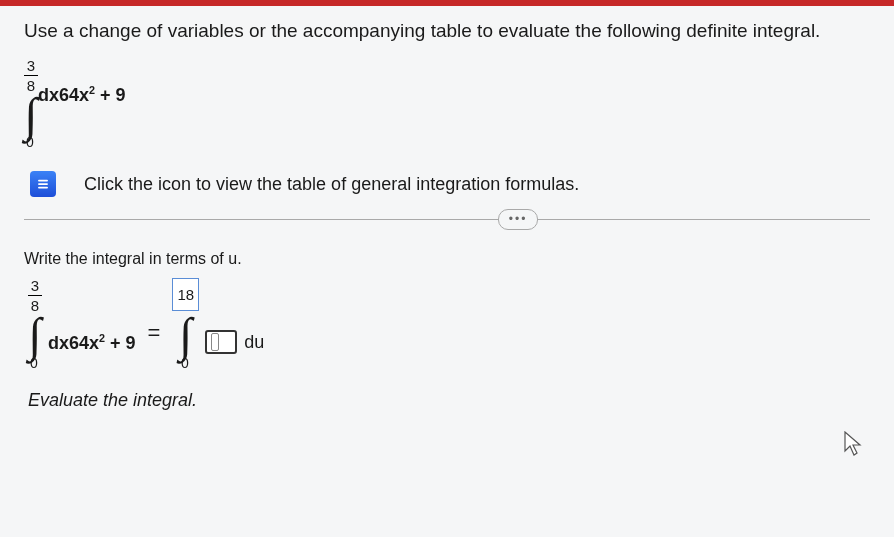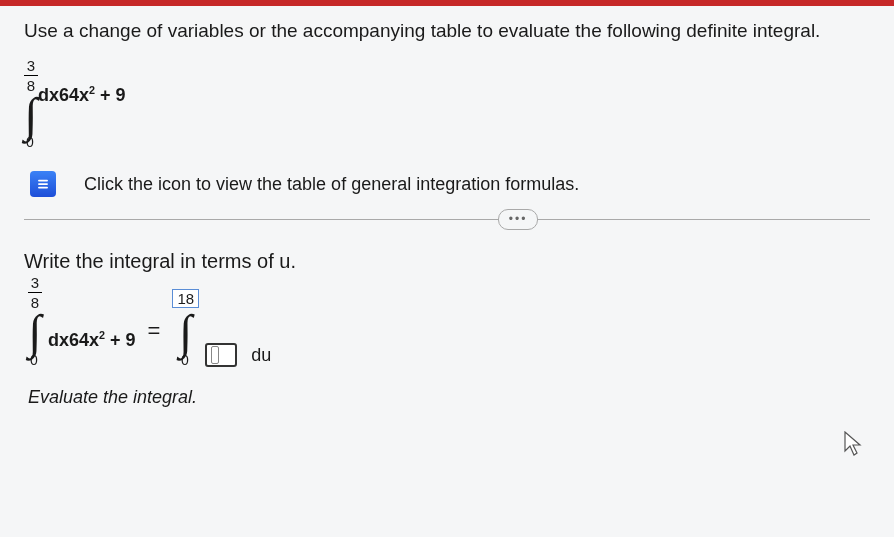--- a/index.html
+++ b/index.html
@@ -89,33 +89,33 @@
       left: 56%;
       top: -10px;
       background: #f5f6f7;
       border: 1px solid #a9a9a9;
       border-radius: 10px;
       font-size: 12px;
       letter-spacing: 2px;
       padding: 1px 10px;
       color: #666;
     }
-    .subheading { margin: 6px 0 0 0; font-size: 20px; }
+    .subheading { margin: 6px 0 8px 0; font-size: 16px; }
     
     .eq-row {
       display: flex;
       align-items: flex-end;
       gap: 6px;
       margin-left: 4px;
       margin-bottom: 18px;
     }
     .eq { font-size: 22px; margin: 0 6px 22px 6px; }
     .upper-boxed {
       border: 1px solid #5a8dd6;
-      padding: 1px 4px;
+      padding: 8px 4px;
       font-size: 15px;
       line-height: 1;
       background: #fff;
       margin-bottom: 4px;
     }
     .answer-box {
       width: 32px; height: 24px;
       border: 2px solid #333;
       background: #fff;
       border-radius: 3px;
@@ -204,21 +204,21 @@
       <span>64x</span><span class="sup">2</span><span> + 9</span>
     </span>
   </span>
   <span class="eq">=</span>
 
   <div class="int-col">
     <span class="upper-boxed">18</span>
     <span class="int-sym">∫</span>
     <span class="lower-lim">0</span>
   </div>
-  <span style="display:flex;align-items:center;gap:10px;justify-content:center;">
+  <span style="display:flex;align-items:center;margin-bottom:16px;gap:3px;justify-content:center;">
     <span class="answer-box"></span>
     <span class="du" style="margin-bottom:0;">du</span>
   </span>
 </div>
 
 <p class="final-line">Evaluate the integral.</p>
 
 <svg class="cursor" viewBox="0 0 20 26">
   <path d="M1 1 L1 20 L6 15 L10 24 L13 22 L9 14 L16 14 Z" fill="#fff" stroke="#555" stroke-width="1.2"></path>
 </svg>

